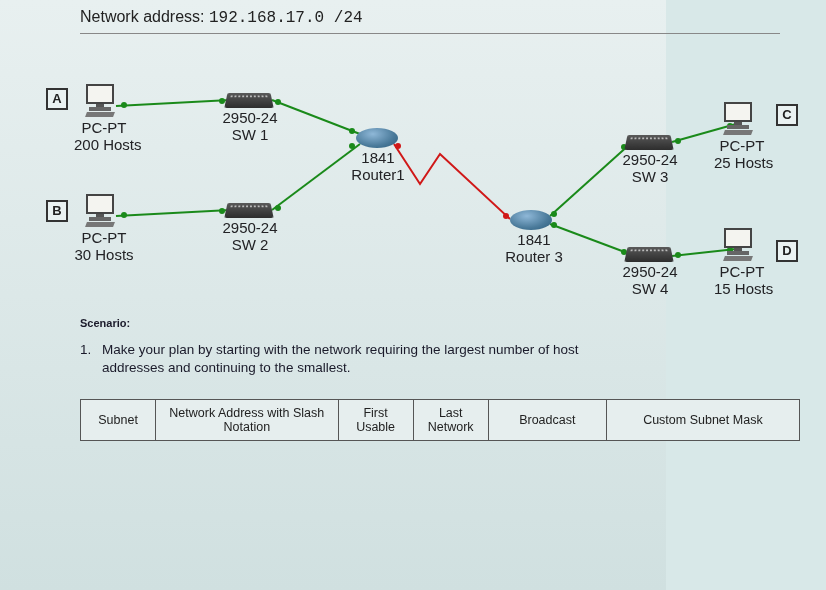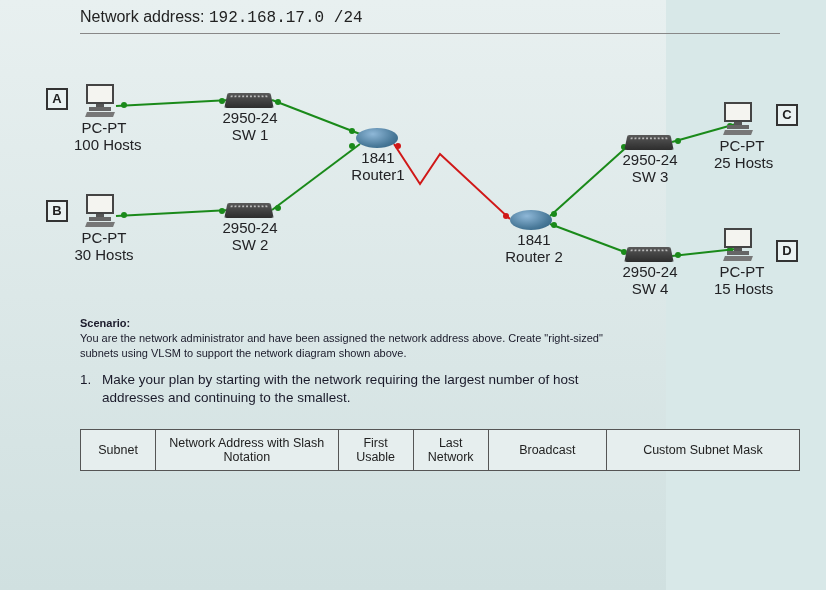--- a/index.html
+++ b/index.html
@@ -179,21 +179,21 @@
     <div class="box-label" style="left:26px; top:156px;">B</div>
     <div class="box-label" style="left:756px; top:60px;">C</div>
     <div class="box-label" style="left:756px; top:196px;">D</div>
 
     <div class="pc-icon" style="left:62px; top:40px;">
         <div class="monitor"></div>
         <div class="stand"></div>
         <div class="base"></div>
         <div class="keyb"></div>
       </div>
-    <div class="node-label" style="left:54px; top:76px; width:60px;"><span>PC-PT</span><br><span>100 Hosts</span></div>
+    <div class="node-label" style="left:54px; top:76px; width:60px;"><span>PC-PT</span><br><span>200 Hosts</span></div>
 
     <div class="pc-icon" style="left:62px; top:150px;">
         <div class="monitor"></div>
         <div class="stand"></div>
         <div class="base"></div>
         <div class="keyb"></div>
       </div>
     <div class="node-label" style="left:54px; top:186px; width:60px;"><span>PC-PT</span><br><span>30 Hosts</span></div>
 
     <div class="pc-icon" style="left:700px; top:58px;">
@@ -221,26 +221,25 @@
     <div class="switch-icon" style="left:606px; top:90px;"></div>
     <div class="node-label" style="left:600px; top:108px; width:60px;"><span>2950-24</span><br><span>SW 3</span></div>
 
     <div class="switch-icon" style="left:606px; top:202px;"></div>
     <div class="node-label" style="left:600px; top:220px; width:60px;"><span>2950-24</span><br><span>SW 4</span></div>
 
     <div class="router-icon" style="left:336px; top:84px;"></div>
     <div class="node-label" style="left:330px; top:106px; width:56px;"><span>1841</span><br><span>Router1</span></div>
 
     <div class="router-icon" style="left:490px; top:166px;"></div>
-    <div class="node-label" style="left:484px; top:188px; width:60px;"><span>1841</span><br><span>Router 2</span></div>
+    <div class="node-label" style="left:484px; top:188px; width:60px;"><span>1841</span><br><span>Router 3</span></div>
   </div>
 
   <div class="scenario">
     <span class="title">Scenario:</span><br>
-    <span>You are the network administrator and have been assigned the network address above.  Create "right-sized" subnets using VLSM to support the network diagram shown above.</span>
   </div>
 
   <div class="task">
     <div class="num">1.</div>
     <div>Make your plan by starting with the network requiring the largest number of host addresses and continuing to the smallest.</div>
   </div>
 
   <div class="tablewrap">
     <table class="subnet">
       <tbody>

